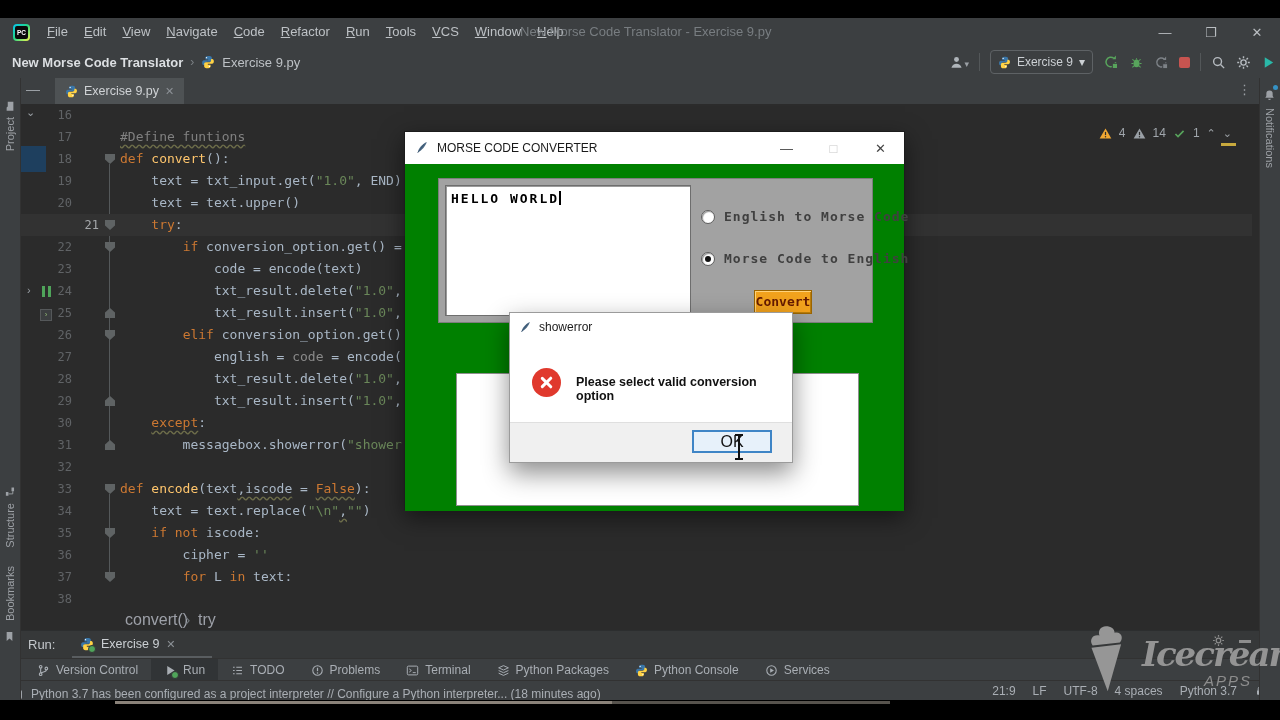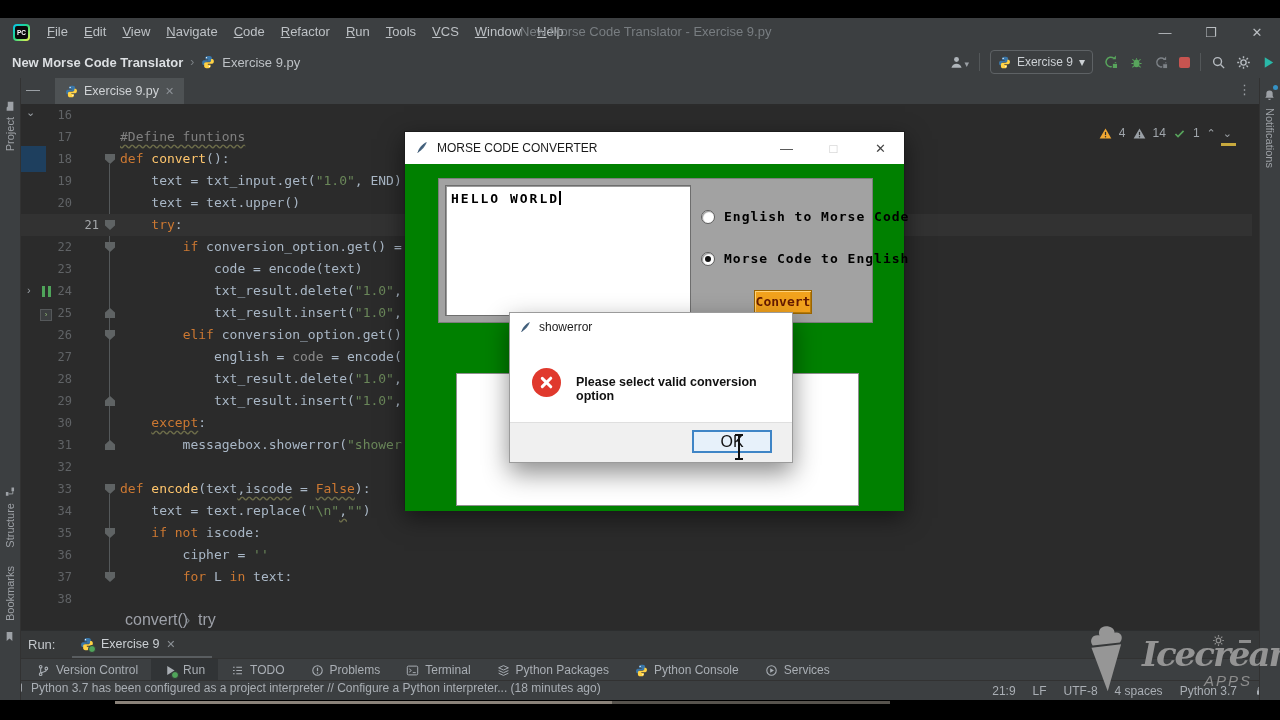--- a/index.html
+++ b/index.html
@@ -85,41 +85,41 @@
   #run-tab-underline{position:absolute;left:72px;top:25px;width:140px;height:2px;background:#595d60;}
   .greendot{position:absolute;right:-2px;bottom:-2px;width:6px;height:6px;border-radius:50%;background:#4fa45a;border:1px solid #363839;}
   
   #toolbar-bottom{position:absolute;left:0;top:640px;width:1280px;height:22px;background:#3c3f41;border-top:1px solid #323232;
                   display:flex;align-items:stretch;padding-left:24px;}
   .bitem{display:flex;align-items:center;gap:6px;padding:0 13px;color:#a9aeb4;font-size:12px;position:relative;}
   .bitem.active{background:#313436;}
   
   #statusbar{position:absolute;left:0;top:662px;width:1280px;height:20px;background:#3c3f41;border-top:1px solid #323232;
              color:#a9aeb4;font-size:12px;}
-  #status-left{position:absolute;left:10px;top:0;height:20px;display:flex;align-items:flex-start;gap:8px;}
+  #status-left{position:absolute;left:10px;top:0;height:20px;display:flex;align-items:flex-end;gap:8px;}
   #status-right{position:absolute;right:14px;top:0;height:20px;display:flex;align-items:center;gap:17px;}
   
   #tk-window{position:absolute;left:404px;top:131px;width:501px;height:379px;z-index:5;
              box-shadow:0 8px 22px rgba(0,0,0,.5);border:1px solid rgba(0,0,0,.35);box-sizing:border-box;}
   #tk-titlebar{position:absolute;left:0;top:0;width:100%;height:32px;background:#fff;display:flex;align-items:center;}
   #tk-titlebar .ttext{color:#1a1a1a;font-size:12px;margin-left:8px;}
   #tk-controls{position:absolute;right:0;top:0;height:32px;display:flex;align-items:center;}
   #tk-controls .wc{width:47px;text-align:center;font-size:13px;color:#444;}
   #tk-controls .wc.dis{color:#c9c9c9;}
   #tk-body{position:absolute;left:0;top:32px;width:100%;height:347px;background:var(--app-green,#008000);}
   #tk-panel{position:absolute;left:33px;top:14px;width:435px;height:145px;background:#a2a2a2;border:1px solid #7d7d7d;box-sizing:border-box;}
   #tk-textarea{position:absolute;left:6px;top:6px;width:246px;height:131px;background:#fff;
                border:1px solid #6e6e6e;box-shadow:inset 1px 1px 0 #9a9a9a;box-sizing:border-box;
                font:bold 13px/18px "DejaVu Sans Mono",monospace;letter-spacing:2px;color:#000;padding:4px 5px;}
   .caret{display:inline-block;width:2px;height:14px;background:#000;vertical-align:-2px;}
   .radio-row{position:absolute;left:262px;display:flex;align-items:center;gap:9px;}
   .radio-circle{width:12px;height:12px;border-radius:50%;background:#fff;border:1px solid #5c5c5c;
                 box-shadow:inset 1px 1px 1px #9a9a9a;position:relative;flex:0 0 auto;}
   .radio-circle.sel::after{content:"";position:absolute;left:3px;top:3px;width:6px;height:6px;border-radius:50%;background:#111;}
-  .radio-row .rlab{font:bold 13px "DejaVu Sans Mono",monospace;color:#000000;letter-spacing:1px;white-space:nowrap;}
+  .radio-row .rlab{font:bold 13px "DejaVu Sans Mono",monospace;color:#404040;letter-spacing:1px;white-space:nowrap;}
   #convert-btn{position:absolute;left:315px;top:111px;width:58px;height:24px;background:var(--convert-orange,#f2a21d);
                border:1px solid #9c6500;box-shadow:inset 1px 1px 0 #ffd27a, inset -1px -1px 0 #b97d0a;
                font:bold 13px/22px "DejaVu Sans Mono",monospace;color:#641a00;text-align:center;box-sizing:border-box;}
   #tk-result{position:absolute;left:51px;top:209px;width:403px;height:133px;background:#fff;border:1px solid #8f8f8f;box-sizing:border-box;}
   
   #dialog{position:absolute;left:509px;top:312px;width:284px;height:151px;background:#fff;z-index:6;
           border:1px solid #9b9b9b;box-sizing:border-box;box-shadow:0 10px 24px rgba(0,0,0,.45);}
   #dlg-titlebar{position:absolute;left:0;top:0;width:100%;height:28px;background:#fff;display:flex;align-items:center;}
   #dlg-titlebar .ttext{color:#1a1a1a;font-size:12px;margin-left:7px;}
   #dlg-err-icon{position:absolute;left:22px;top:55px;width:29px;height:29px;border-radius:50%;background:var(--error-red,#e0392d);}

